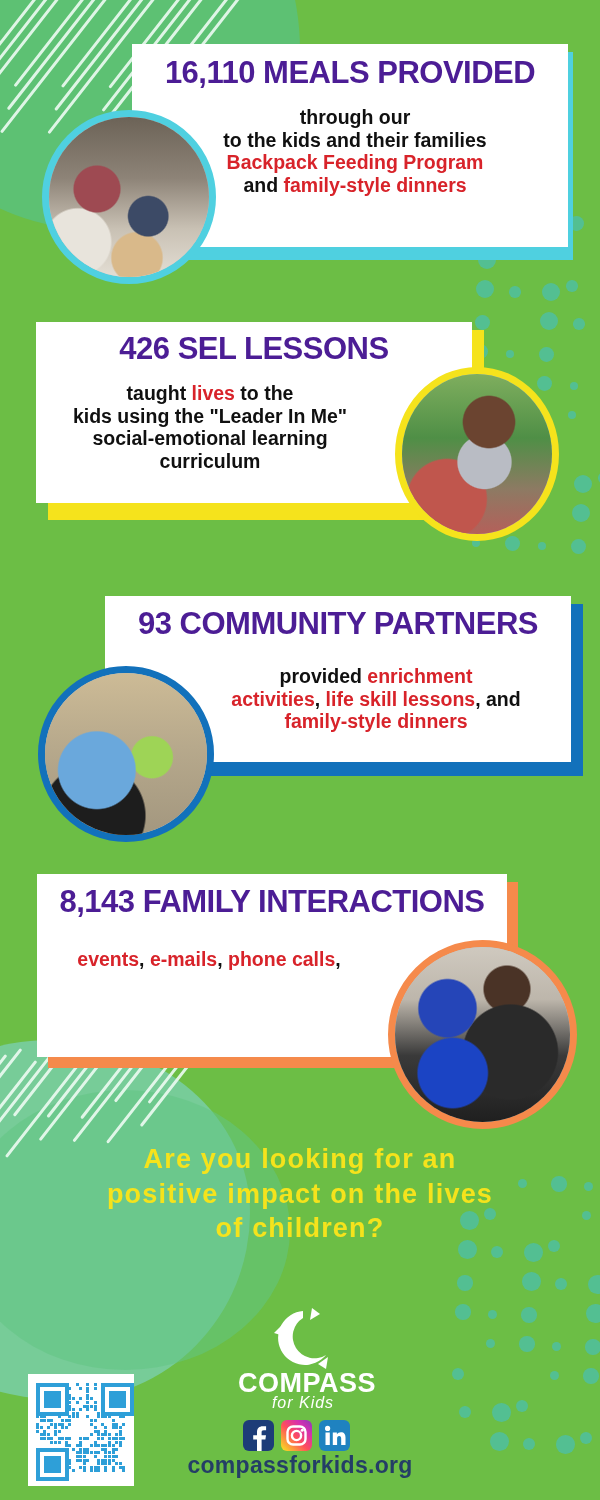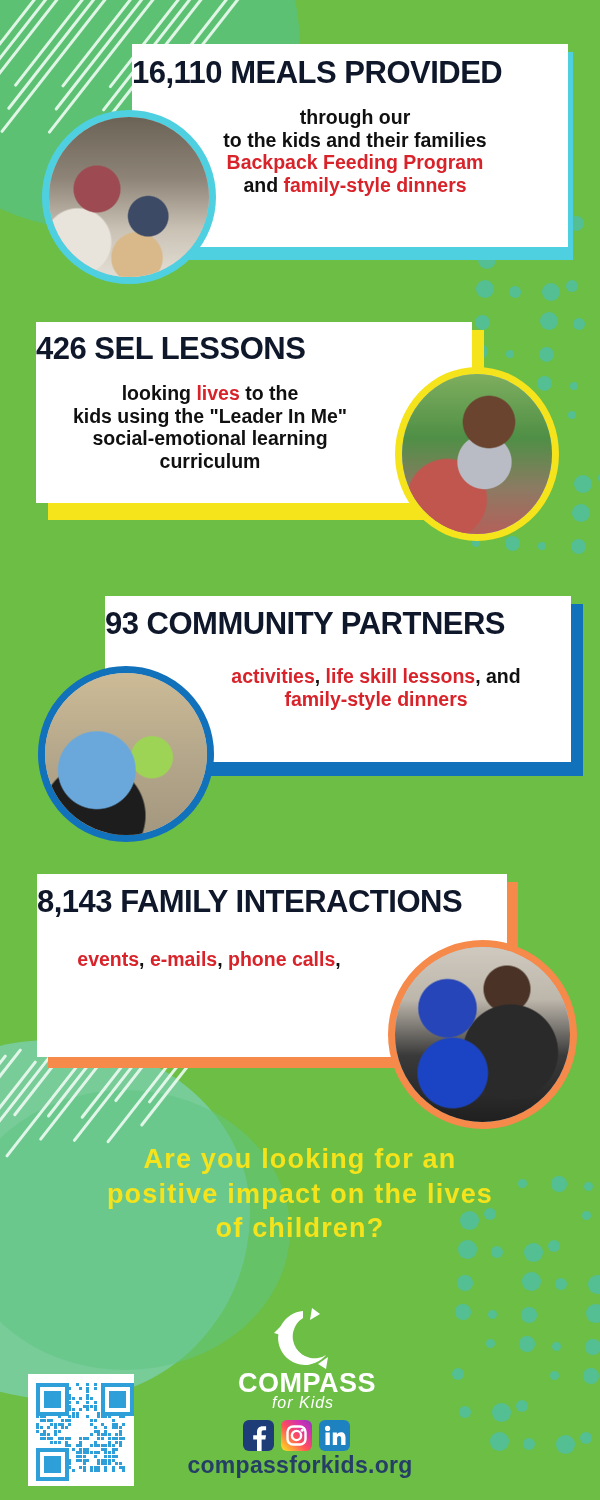--- a/index.html
+++ b/index.html
@@ -31,22 +31,22 @@
   }
   .dots-right{position:absolute;right:0;top:220px;width:130px;height:380px;}
   .dots-bottom{position:absolute;right:0;top:1180px;width:150px;height:320px;}
   .dot{position:absolute;border-radius:50%;background:#4fbfa0;opacity:.85;}
 
   
   .card{position:absolute;}
   .card .shadow{position:absolute;}
   .card .panel{position:absolute;background:#ffffff;}
   .card .headline{
-    position:absolute;left:0;right:0;text-align:left;
-    font-weight:bold;color:#0f172a;letter-spacing:-0.5px;white-space:nowrap;
+    position:absolute;left:0;right:0;text-align:center;
+    font-weight:bold;color:#4c1d95;letter-spacing:-0.5px;white-space:nowrap;
   }
   .card .body{
     position:absolute;font-weight:bold;color:#101010;line-height:1.16;
   }
   .hi{color:#d8232a;}
 
   .photo{
     position:absolute;border-radius:50%;overflow:hidden;
     background:#b9c3c9;
   }
@@ -224,35 +224,36 @@
     <div class="photo" style="left:42px;top:110px;width:160px;height:160px;border:7px solid #4fd0e0;">
       <div class="img" id="img-meals" style="background: radial-gradient(circle at 62% 62%, rgb(60, 74, 102) 0px, rgb(60, 74, 102) 14%, rgba(60, 74, 102, 0) 15%), radial-gradient(circle at 30% 45%, rgb(158, 74, 82) 0px, rgb(158, 74, 82) 16%, rgba(158, 74, 82, 0) 17%), radial-gradient(circle at 18% 78%, rgb(232, 228, 220) 0px, rgb(232, 228, 220) 18%, rgba(232, 228, 220, 0) 19%), radial-gradient(circle at 55% 88%, rgb(217, 185, 138) 0px, rgb(217, 185, 138) 15%, rgba(217, 185, 138, 0) 16%), linear-gradient(rgb(108, 99, 87) 0%, rgb(141, 131, 119) 38%, rgb(201, 193, 180) 70%, rgb(227, 222, 212) 100%);"></div>
     </div>
   </div>
 
   <div class="card">
     <div class="shadow" style="left:48px;top:330px;width:436px;height:190px;background:#f5e31c;"></div>
     <div class="panel" style="left:36px;top:322px;width:436px;height:181px;"></div>
     <div class="headline" style="left:36px;width:436px;top:331px;font-size:31px;">426 SEL LESSONS</div>
     <div class="body" style="left:40px;top:382px;width:340px;font-size:19.5px;text-align:center;">
-        <div><span>looking </span><span class="hi">lives</span><span> to the</span></div>
+        <div><span>taught </span><span class="hi">lives</span><span> to the</span></div>
         <div><span>kids using the "Leader In Me"</span></div>
         <div><span>social-emotional learning</span></div>
         <div><span>curriculum</span></div>
       </div>
     <div class="photo" style="left:395px;top:367px;width:150px;height:160px;border:7px solid #f5e31c;">
       <div class="img" id="img-sel" style="background: radial-gradient(circle at 58% 30%, rgb(107, 68, 48) 0px, rgb(107, 68, 48) 18%, rgba(107, 68, 48, 0) 19%), radial-gradient(circle at 55% 55%, rgb(185, 188, 196) 0px, rgb(185, 188, 196) 22%, rgba(185, 188, 196, 0) 23%), radial-gradient(circle at 30% 78%, rgb(192, 86, 77) 0px, rgb(192, 86, 77) 24%, rgba(192, 86, 77, 0) 25%), linear-gradient(rgb(127, 174, 94) 0%, rgb(79, 143, 70) 40%, rgb(141, 122, 99) 72%, rgb(180, 96, 90) 100%);"></div>
     </div>
   </div>
 
   <div class="card">
     <div class="shadow" style="left:117px;top:604px;width:466px;height:172px;background:#1271bb;"></div>
     <div class="panel" style="left:105px;top:596px;width:466px;height:166px;"></div>
     <div class="headline" style="left:105px;width:466px;top:606px;font-size:31px;">93 COMMUNITY PARTNERS</div>
     <div class="body" style="left:196px;top:665px;width:360px;font-size:19.5px;text-align:center;">
+        <div><span>provided </span><span class="hi">enrichment</span></div>
         <div><span class="hi">activities</span><span>, </span><span class="hi">life skill lessons</span><span>, and</span></div>
         <div><span class="hi">family-style dinners</span></div>
       </div>
     <div class="photo" style="left:38px;top:666px;width:162px;height:162px;border:7px solid #1271bb;">
       <div class="img" id="img-partners" style="background: radial-gradient(circle at 32% 60%, rgb(106, 168, 220) 0px, rgb(106, 168, 220) 26%, rgba(106, 168, 220, 0) 27%), radial-gradient(circle at 66% 52%, rgb(158, 212, 86) 0px, rgb(158, 212, 86) 15%, rgba(158, 212, 86, 0) 16%), radial-gradient(circle at 30% 88%, rgb(29, 29, 29) 0px, rgb(29, 29, 29) 28%, rgba(29, 29, 29, 0) 29%), linear-gradient(rgb(205, 187, 150) 0%, rgb(183, 169, 140) 45%, rgb(163, 151, 127) 100%);"></div>
     </div>
   </div>
 
   <div class="card">
     <div class="shadow" style="left:48px;top:882px;width:470px;height:186px;background:#f58a4b;"></div>

